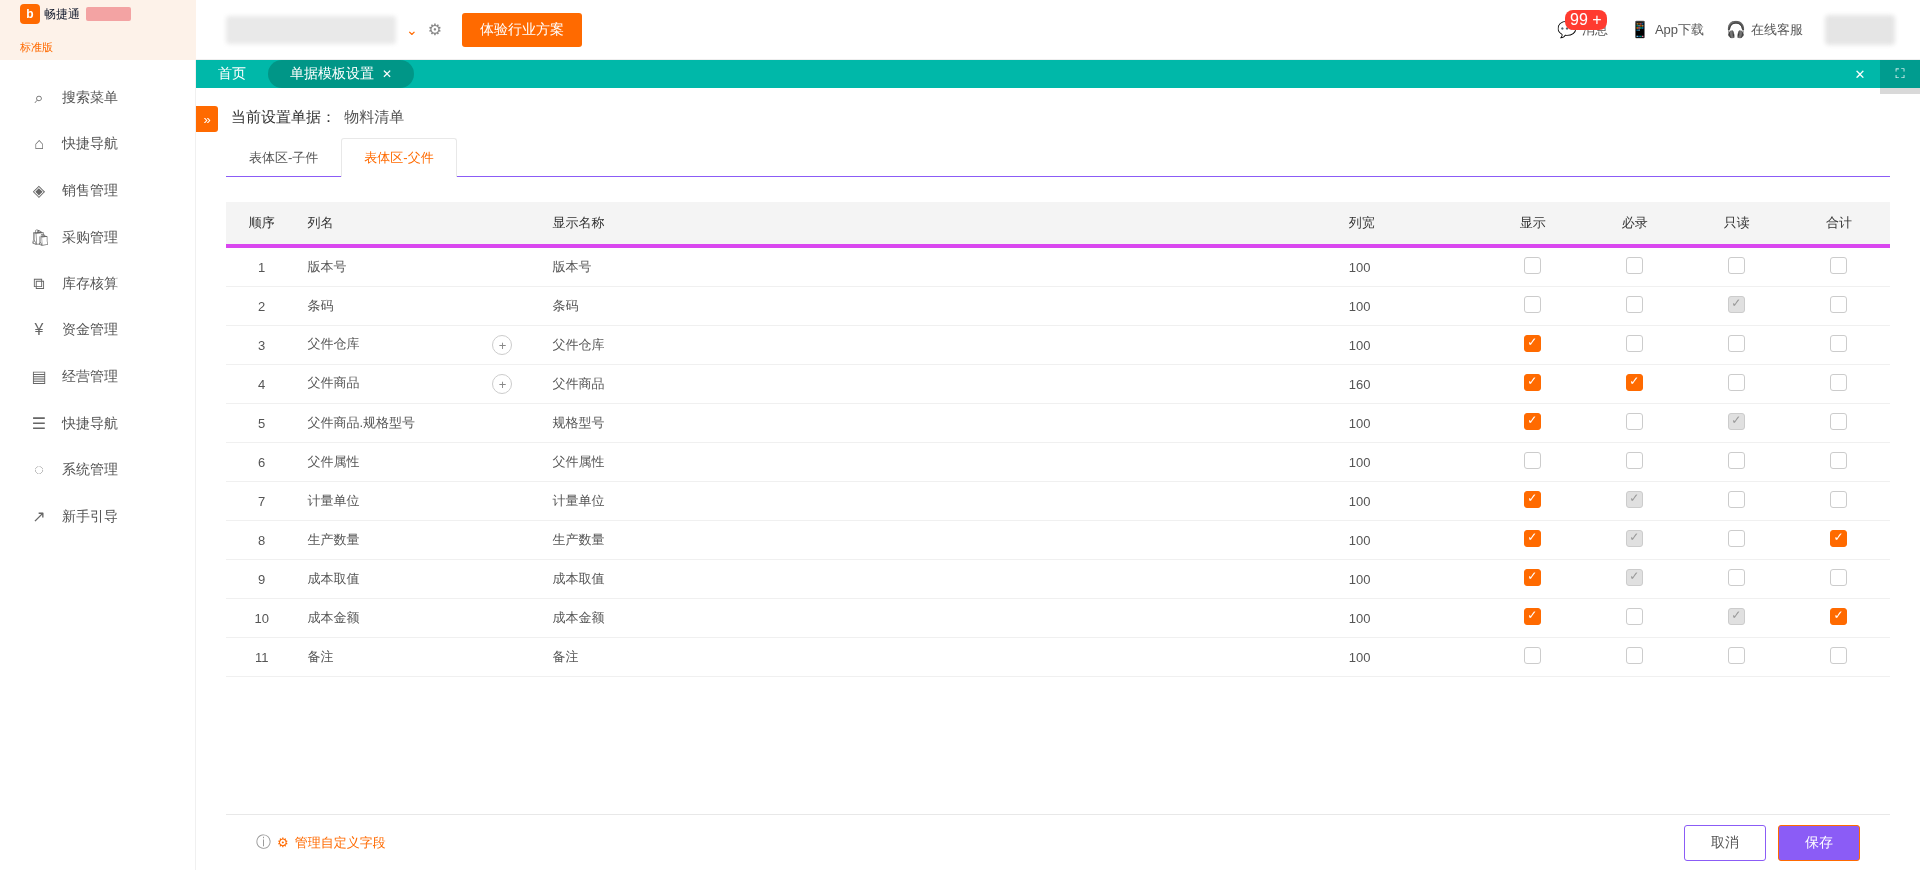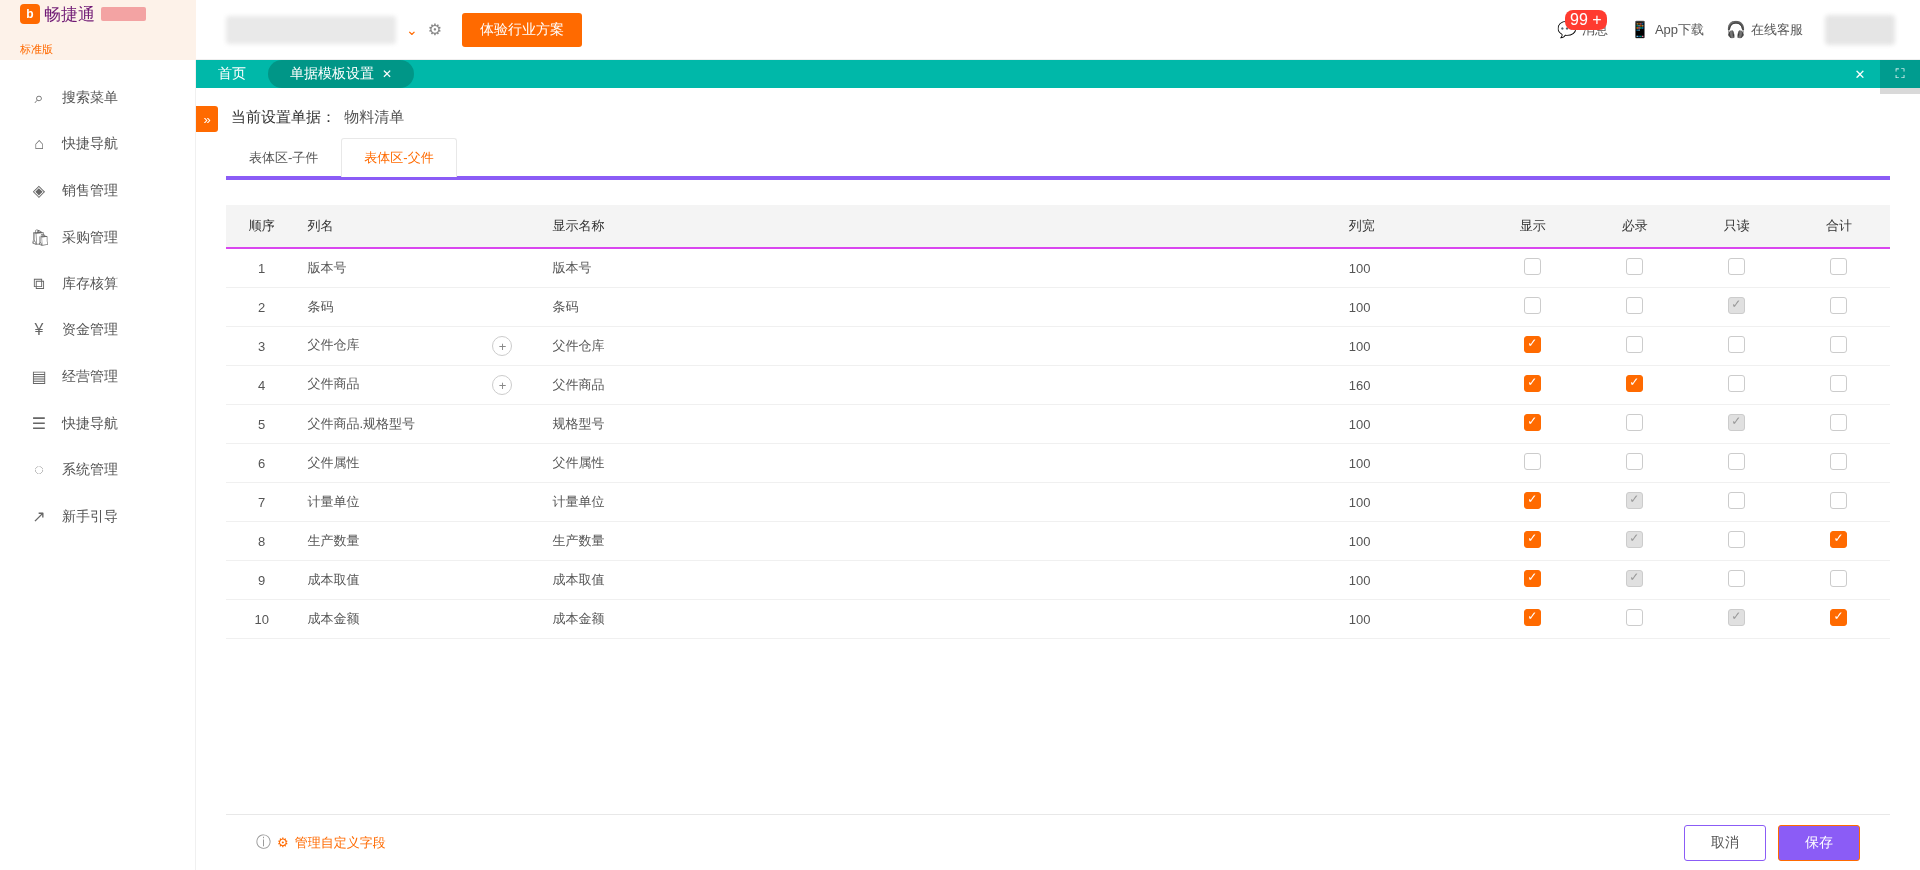--- a/index.html
+++ b/index.html
@@ -4,21 +4,21 @@
 <style>
 * { margin: 0; padding: 0; box-sizing: border-box; }
 body { font-family: "Microsoft YaHei", Arial, sans-serif; font-size: 13px; color: #333; background: #fff; overflow: hidden; }
 .app { width: 1920px; height: 870px; display: flex; flex-direction: column; }
 
 
 .top-header { height: 60px; display: flex; align-items: center; background: #fff; border-bottom: 1px solid #eee; }
 .logo-block { width: 196px; height: 60px; background: #fdf2e9; display: flex; flex-direction: column; align-items: flex-start; justify-content: center; padding-left: 20px; }
 .logo-block .logo-row { display: flex; align-items: center; gap: 4px; }
 .logo-block .logo-icon { width: 20px; height: 20px; background: #ff6a00; border-radius: 4px; display: flex; align-items: center; justify-content: center; color: #fff; font-weight: bold; font-size: 12px; }
-.logo-block .logo-text { color: #701a75; font-size: 17px; font-weight: 500; }
+.logo-block .logo-text { color: #0f172a; font-size: 12px; font-weight: 500; }
 .logo-block .logo-sub { background: #f3a3a3; width: 45px; height: 14px; border-radius: 2px; margin-left: 2px; }
 .logo-block .version { color: #ff6a00; font-size: 11px; margin-top: 16px; }
 
 .dropdown-area { margin-left: 30px; display: flex; align-items: center; gap: 10px; }
 .dropdown-area .blur-box { width: 170px; height: 28px; background: #e9e9e9; border-radius: 3px; filter: blur(2px); }
 .dropdown-area .chev { color: #ff6a00; font-size: 14px; }
 .dropdown-area .gear { color: #888; font-size: 16px; cursor: pointer; }
 
 .orange-btn { margin-left: 20px; background: #ff6a00; color: #fff; padding: 8px 18px; border-radius: 3px; font-size: 14px; cursor: pointer; border: none; }
 
@@ -45,27 +45,27 @@
 .tabs-right .tbtn { width: 40px; height: 40px; display: flex; align-items: center; justify-content: center; color: #fff; cursor: pointer; }
 .tabs-right .tbtn.dark { background: rgba(0,0,0,0.15); }
 
 
 .content { flex: 1; display: flex; flex-direction: column; overflow: hidden; position: relative; }
 .orange-toggle { position: absolute; left: 0; top: 18px; width: 22px; height: 26px; background: #ff6a00; display: flex; align-items: center; justify-content: center; color: #fff; cursor: pointer; border-radius: 0 3px 3px 0; z-index: 2; }
 .info-row { padding: 20px 0 10px 35px; font-size: 15px; color: #333; }
 .info-row .lbl { color: #333; }
 .info-row .val { color: #555; margin-left: 4px; }
 
-.sub-tabs { display: flex; border-bottom: 4px solid #8b5cf6; margin: 0 30px; }
+.sub-tabs { display: flex; border-bottom: 1px solid #8b5cf6; margin: 0 30px; }
 .sub-tab { padding: 10px 22px; font-size: 13px; color: #555; cursor: pointer; border: 1px solid transparent; border-bottom: none; position: relative; top: 1px; }
 .sub-tab.active { color: #ff6a00; border-color: #e8e8e8; background: #fff; border-radius: 3px 3px 0 0; }
 
 .table-wrap { flex: 1; margin: 25px 30px 0 30px; overflow: auto; }
 table { width: 100%; border-collapse: collapse; }
-thead th { background: #f4f4f4; text-align: left; padding: 12px 10px; font-weight: 500; font-size: 13px; color: #333; border-bottom: 2px solid #d946ef; }
+thead th { background: #f4f4f4; text-align: left; padding: 12px 10px; font-weight: 500; font-size: 13px; color: #333; border-bottom: 4px solid #d946ef; }
 thead th.center, tbody td.center { text-align: center; }
 tbody td { padding: 9px 10px; font-size: 13px; color: #555; border-bottom: 1px solid #f0f0f0; vertical-align: middle; }
 .col-idx { width: 70px; text-align: center; }
 .col-name { width: 240px; position: relative; }
 .col-disp { width: 780px; }
 .col-w { width: 140px; }
 .col-cb { width: 100px; text-align: center; }
 .plus-btn { display: inline-flex; width: 20px; height: 20px; border: 1px solid #ccc; border-radius: 50%; align-items: center; justify-content: center; font-size: 13px; color: #888; cursor: pointer; float: right; margin-right: 20px; }
 
 .cb { display: inline-block; width: 17px; height: 17px; border: 1px solid #ccc; border-radius: 3px; background: #fff; cursor: pointer; position: relative; }
@@ -302,20 +302,30 @@
                 <tr>
                   <td class="center">10</td>
                   <td>成本金额</td>
                   <td>成本金额</td>
                   <td>100</td>
                   <td class="center"><span class="cb checked"></span></td>
                   <td class="center"><span class="cb"></span></td>
                   <td class="center"><span class="cb checked disabled"></span></td>
                   <td class="center"><span class="cb checked"></span></td>
                 </tr>
+                <tr>
+                  <td class="center">11</td>
+                  <td>备注</td>
+                  <td>备注</td>
+                  <td>100</td>
+                  <td class="center"><span class="cb"></span></td>
+                  <td class="center"><span class="cb"></span></td>
+                  <td class="center"><span class="cb"></span></td>
+                  <td class="center"><span class="cb"></span></td>
+                </tr>
               </tbody>
           </table>
         </div>
 
         <div class="footer">
           <div class="foot-left">
             <span class="qicon">ⓘ</span>
             <span style="color:#ff6a00">⚙</span>
             <span>管理自定义字段</span>
           </div>

